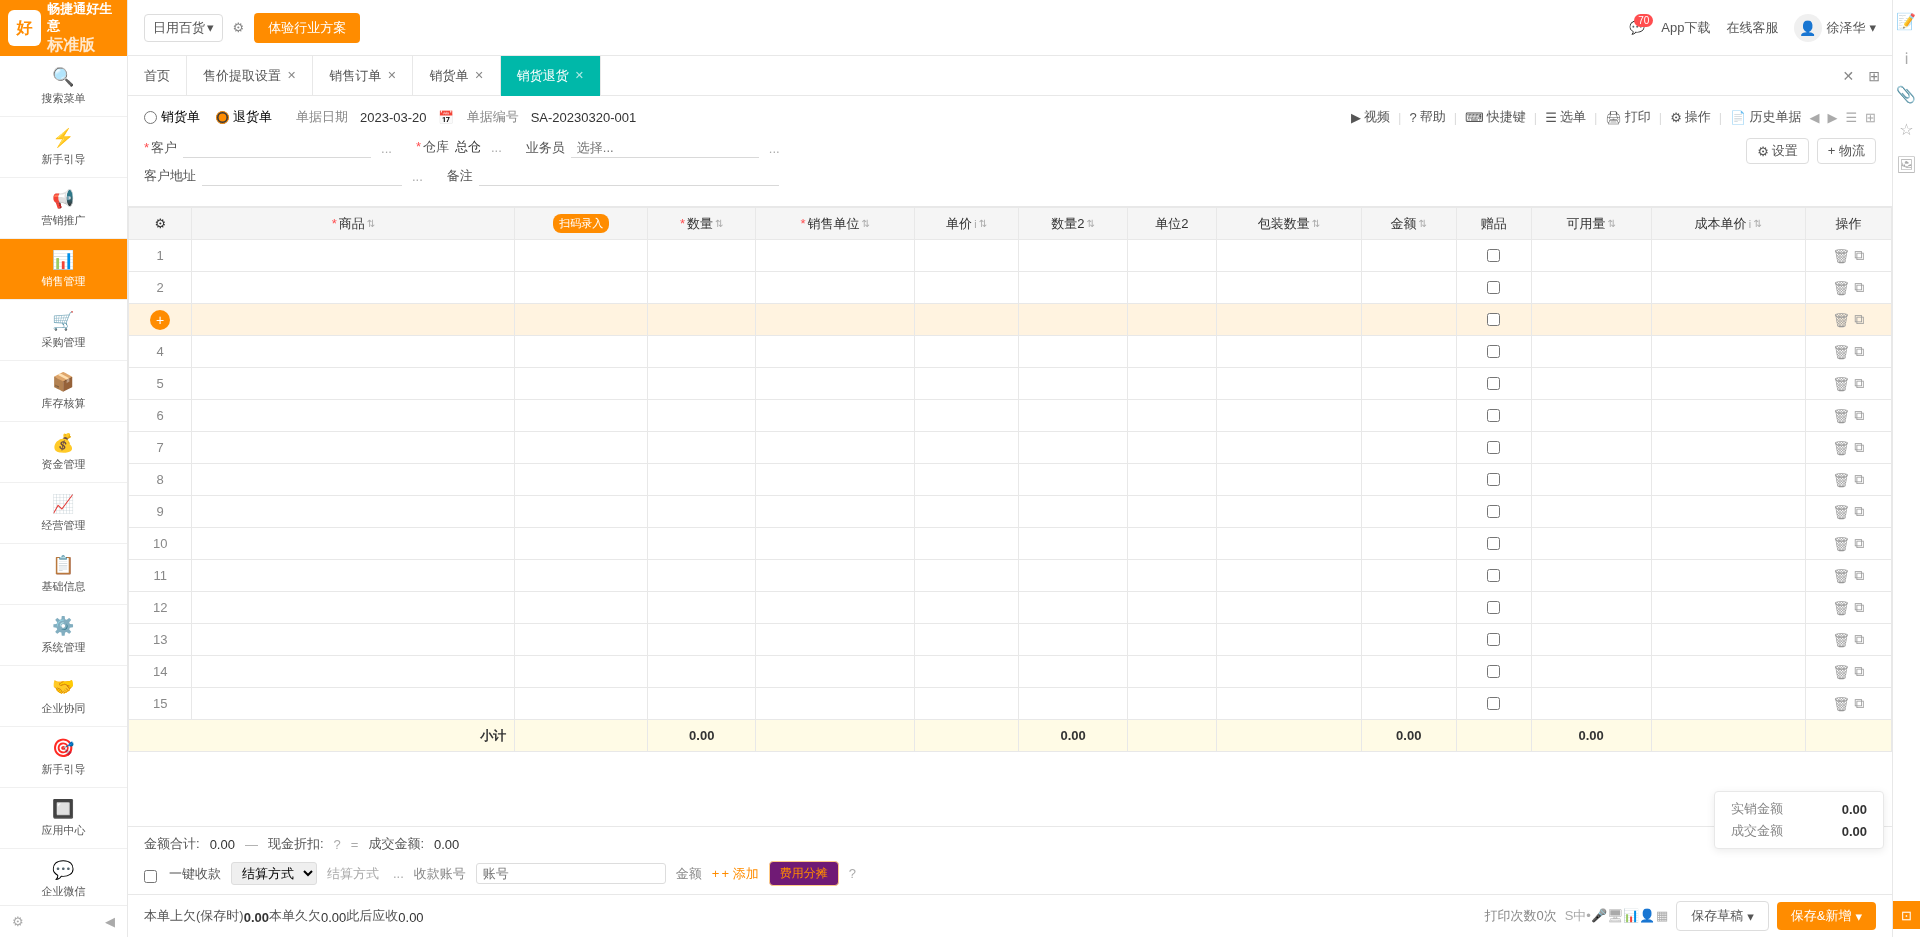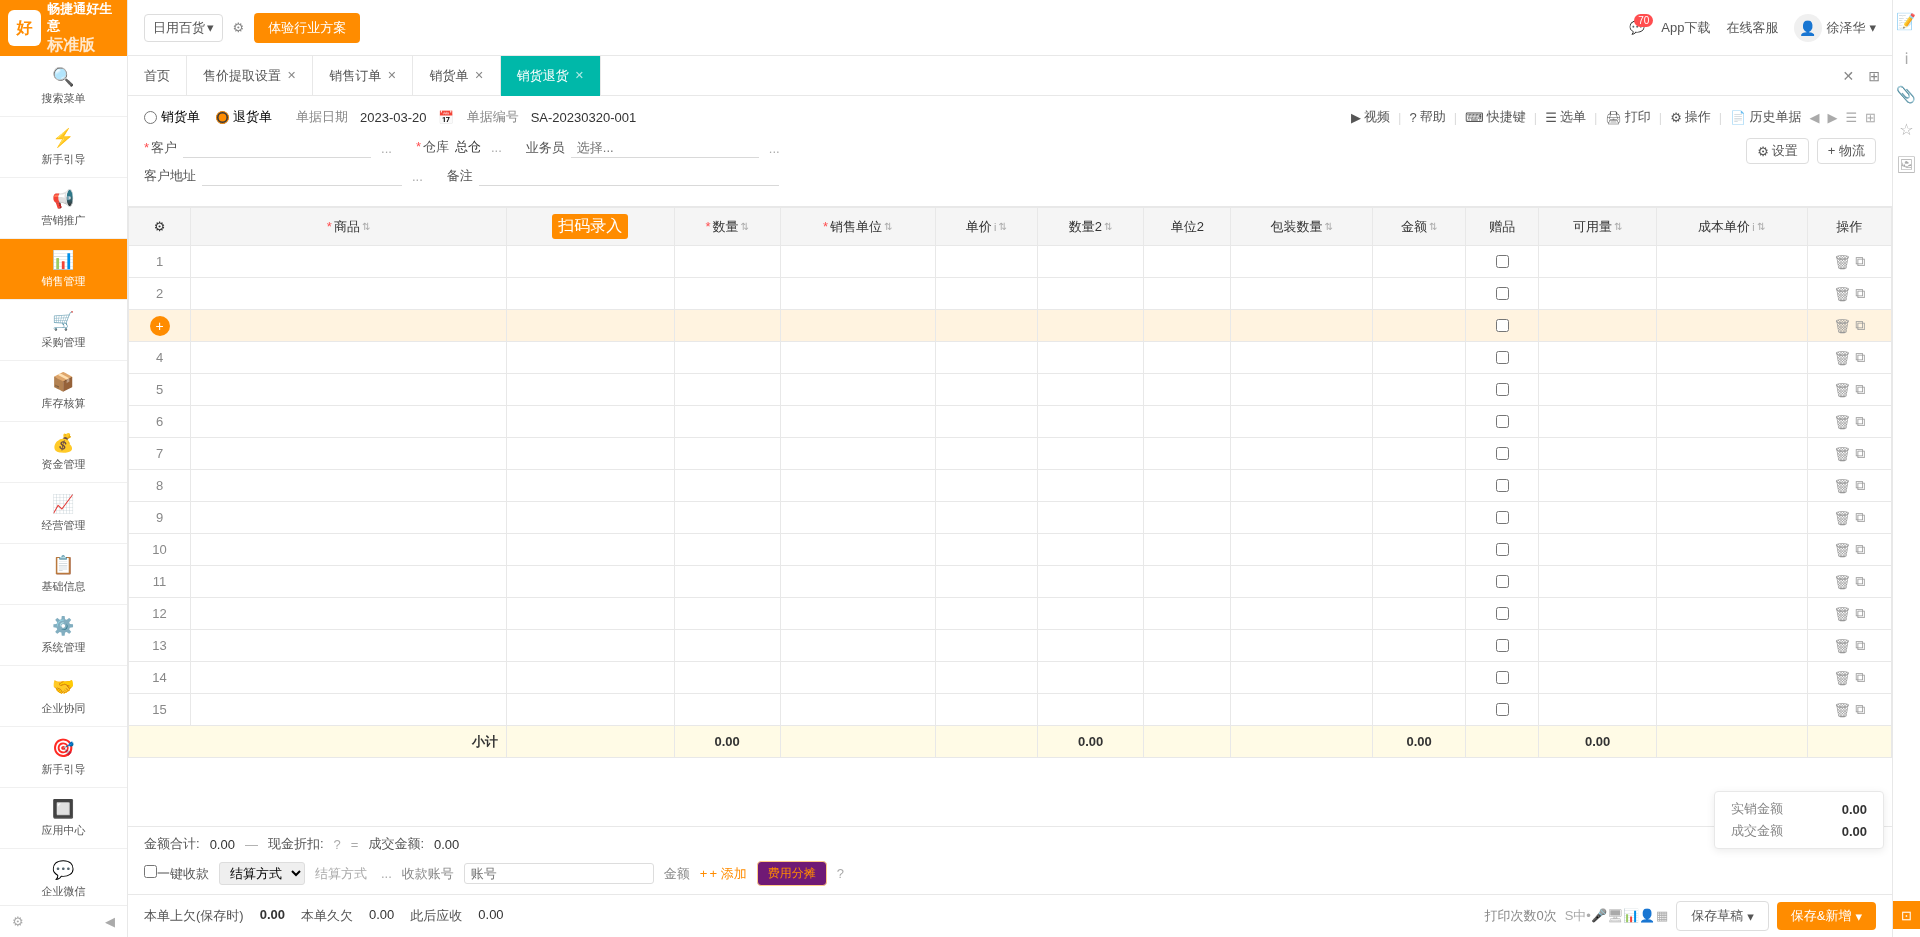--- a/index.html
+++ b/index.html
@@ -65,43 +65,43 @@
     .btn-setting { background: none; border: 1px solid #ddd; border-radius: 4px; padding: 3px 10px; cursor: pointer; font-size: 12px; color: #555; display: flex; align-items: center; gap: 3px; }
     .btn-logistics { background: none; border: 1px solid #ddd; border-radius: 4px; padding: 3px 10px; cursor: pointer; font-size: 12px; color: #555; display: flex; align-items: center; gap: 3px; }
 
     
     .table-wrap { flex: 1; overflow: auto; background: #fff; }
     table { width: 100%; border-collapse: collapse; font-size: 12px; }
     thead tr th { background: #f5f5f5; border: 1px solid #e8e8e8; padding: 6px 6px; text-align: center; white-space: nowrap; color: #333; font-weight: normal; position: sticky; top: 0; z-index: 2; }
     tbody tr td { border: 1px solid #e8e8e8; padding: 4px 6px; text-align: center; color: #333; height: 32px; }
     tbody tr.active-row td { background: #fff3e0; }
     .add-row-btn { display: inline-flex; align-items: center; justify-content: center; width: 20px; height: 20px; background: #ff8c00; color: #fff; border-radius: 50%; font-size: 14px; cursor: pointer; }
-    .scan-input-btn { background: #ff8c00; color: #fff; border: none; border-radius: 3px; padding: 2px 6px; font-size: 16px; cursor: pointer; }
+    .scan-input-btn { background: #ff8c00; color: #fff; border: none; border-radius: 8px; padding: 2px 6px; font-size: 11px; cursor: pointer; }
     .sort-icon { color: #aaa; font-size: 10px; }
     .action-icons { display: flex; align-items: center; justify-content: center; gap: 4px; }
     .action-icon { color: #999; cursor: pointer; font-size: 14px; }
     .checkbox-cell { display: flex; align-items: center; justify-content: center; }
     .subtotal-row td { background: #fffbe6; font-weight: bold; color: #333; }
 
     
     .footer-area { background: #fff; border-top: 1px solid #e8e8e8; padding: 8px 16px; flex-shrink: 0; }
     .footer-row1 { display: flex; align-items: center; gap: 10px; margin-bottom: 8px; font-size: 13px; }
     .footer-total-label { color: #555; }
     .footer-total-value { color: #333; }
     .footer-eq { color: #aaa; }
     .footer-row2 { display: flex; align-items: center; gap: 10px; }
-    .footer-checkbox { display: flex; align-items: flex-start; gap: 0; color: #555; }
+    .footer-checkbox { display: flex; align-items: flex-end; gap: 12px; color: #555; }
     .footer-input { border: 1px solid #ddd; border-radius: 3px; padding: 2px 6px; font-size: 13px; min-width: 80px; }
     .footer-select { border: 1px solid #ddd; border-radius: 3px; padding: 2px 6px; font-size: 13px; }
     .footer-add-btn { background: none; border: none; color: #ff8c00; cursor: pointer; font-size: 13px; display: flex; align-items: center; gap: 2px; }
     .btn-split { background: #701a75; border: 1px solid #ffcc88; border-radius: 4px; padding: 3px 10px; cursor: pointer; font-size: 12px; color: #ff8c00; }
 
     
     .status-bar { background: #fff; border-top: 1px solid #e8e8e8; padding: 6px 16px; display: flex; align-items: center; justify-content: space-between; font-size: 12px; color: #555; flex-shrink: 0; }
-    .status-left { display: flex; align-items: flex-start; gap: 16px; }
+    .status-left { display: flex; align-items: flex-end; }
     .status-right { display: flex; align-items: center; gap: 8px; }
     .btn-save-draft { background: none; border: 1px solid #ddd; border-radius: 4px; padding: 5px 14px; cursor: pointer; font-size: 13px; color: #555; display: flex; align-items: center; gap: 4px; }
     .btn-save-new { background: #ff8c00; color: #fff; border: none; border-radius: 4px; padding: 5px 14px; cursor: pointer; font-size: 13px; display: flex; align-items: center; gap: 4px; }
 
     
     .right-panel { width: 28px; background: #fff; border-left: 1px solid #e8e8e8; display: flex; flex-direction: column; align-items: center; padding: 8px 0; gap: 8px; flex-shrink: 0; }
     .right-panel-icon { color: #aaa; font-size: 16px; cursor: pointer; padding: 4px; }
 
     
     .summary-box { position: absolute; right: 36px; bottom: 80px; background: #fff; border: 1px solid #e8e8e8; border-radius: 4px; padding: 8px 16px; font-size: 13px; box-shadow: 0 2px 8px rgba(0,0,0,0.08); }

